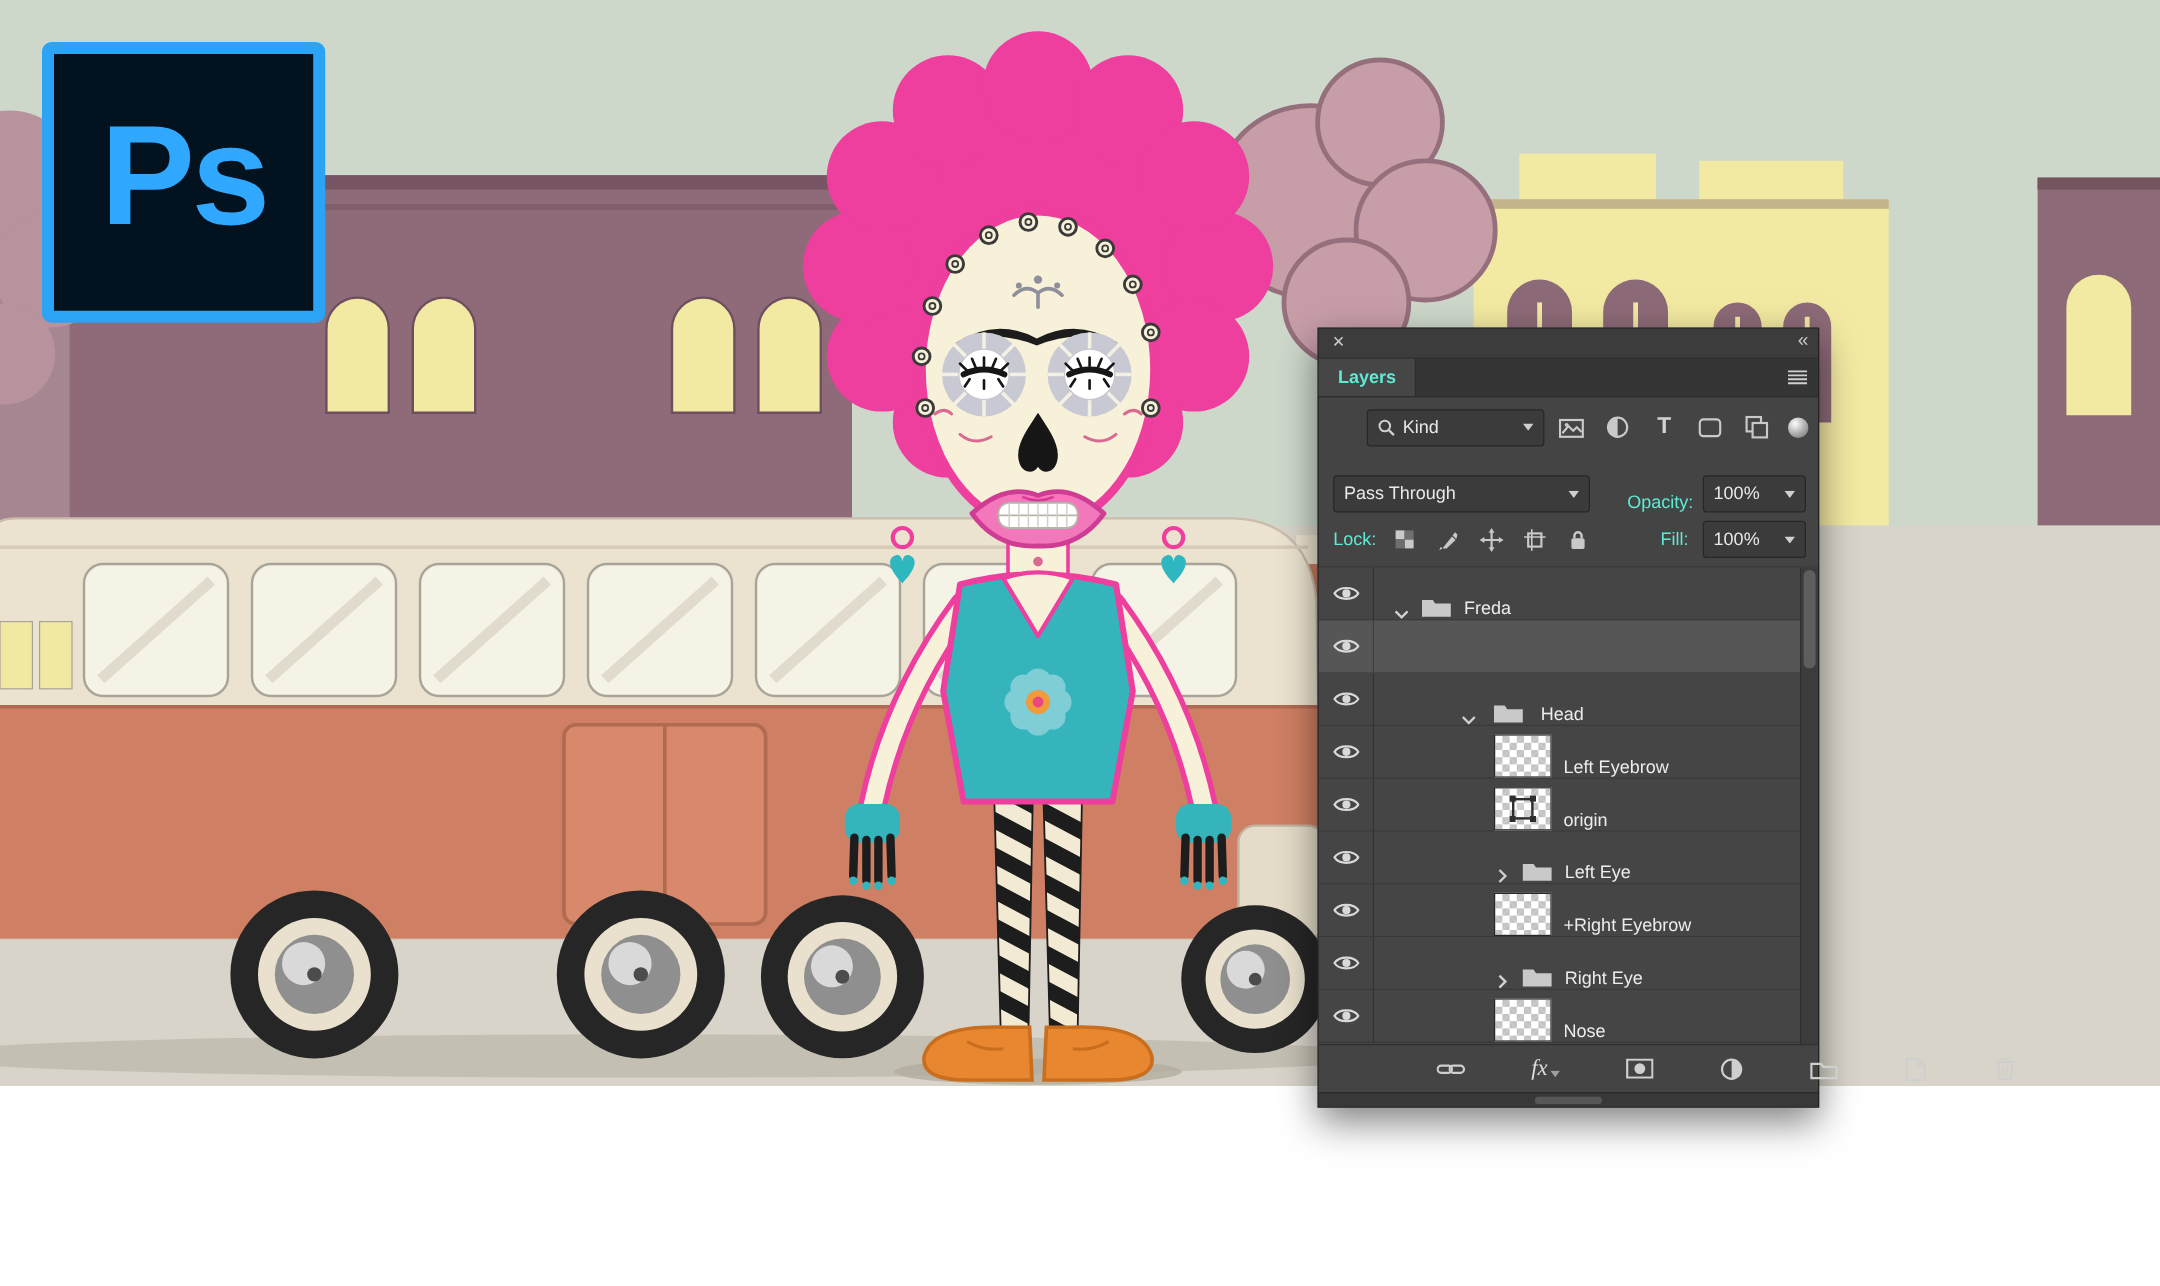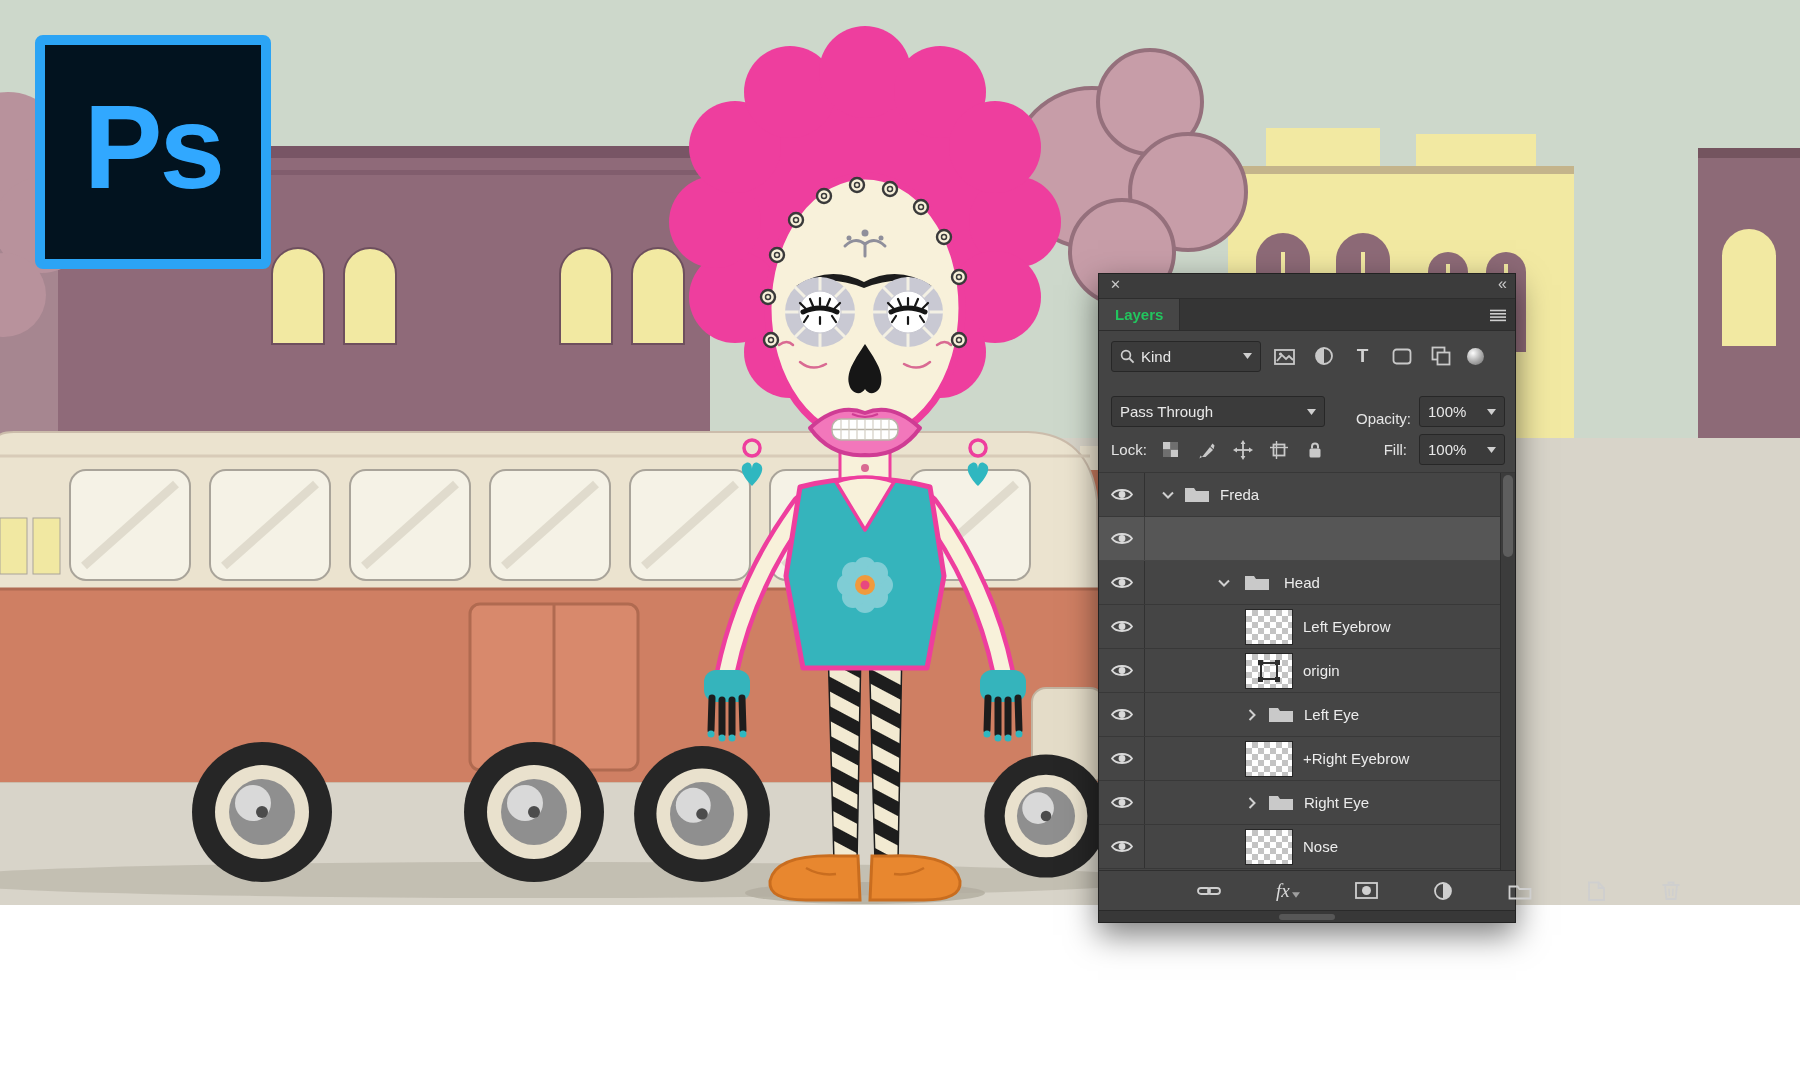--- a/index.html
+++ b/index.html
@@ -18,50 +18,50 @@
   .layers-panel { position:absolute; left:1098px; top:273px; width:418px; height:650px;
                   background:#444444; border:1px solid #222; box-shadow:0 12px 30px rgba(0,0,0,.5);
                   color:#e3e3e3; font-size:15px; display:flex; flex-direction:column; }
   .panel-topbar { height:25px; flex:0 0 25px; background:#3c3c3c; border-bottom:1px solid #2d2d2d; position:relative; }
   .close-x { position:absolute; left:11px; top:3px; font-size:13px; color:#c9c9c9; cursor:default; }
   .collapse { position:absolute; right:10px; top:1px; font-size:16px; color:#c9c9c9; letter-spacing:-2px; }
 
   .tabbar { height:32px; flex:0 0 32px; background:#353535; border-bottom:1px solid #2d2d2d;
             display:flex; align-items:stretch; position:relative; }
   .tab { background:#464646; padding:0 16px; display:flex; align-items:center;
-         font-weight:700; color:#22c55e; border-right:1px solid #2d2d2d; font-size:15px; }
+         font-weight:700; color:#5eead4; border-right:1px solid #2d2d2d; font-size:15px; }
   .panel-menu { position:absolute; right:9px; top:9px; }
 
   .filter-row { height:50px; flex:0 0 50px; display:flex; align-items:center; padding:0 8px 0 12px; gap:8px; }
   .select { background:#3b3b3b; border:1px solid #272727; border-radius:3px; height:31px;
             display:flex; align-items:center; justify-content:space-between; padding:0 8px; color:#e8e8e8; }
-  .kind-select { width:150px; gap:6px; justify-content:flex-start; }
+  .kind-select { width:150px; gap:6px; justify-content:flex-start;margin-left:28px; }
   .kind-select .spacer { flex:1; }
   .ficon { width:31px; height:31px; background:none; border:none; display:flex; align-items:center; justify-content:center; }
   .type-glyph { font-size:19px; font-weight:700; color:#d2d2d2; }
   .filter-toggle { width:17px; height:17px; border-radius:50%; margin-left:3px; flex:0 0 17px;
                    background:radial-gradient(circle at 35% 30%, #fdfdfd, #a8a8a8 55%, #6c6c6c 100%); }
 
   .blend-row { height:46px; flex:0 0 46px; display:flex; align-items:flex-end; padding:0 10px 0 12px; gap:8px; }
   .blend-select { width:214px; }
-  .lbl { color:#e5e5e5; }
+  .lbl { color:#5eead4; }
   .val-select { width:86px; margin-left:auto; }
   .lock-row { height:46px; flex:0 0 46px; display:flex; align-items:center; padding:0 10px 0 12px; gap:12px;
               border-bottom:1px solid #373737; }
   .lockbtn { background:none; border:none; width:24px; height:24px; display:flex; align-items:center; justify-content:center; }
   .fill-lbl { margin-left:auto; }
   .lock-row .val-select { margin-left:0; }
 
   .layer-list { flex:1 1 auto; position:relative; overflow:hidden; background:#454545; }
   .lrow { height:44px; display:flex; align-items:stretch; border-bottom:1px solid rgba(0,0,0,.18);
           background:#454545; position:relative; }
   .lrow.selected { background:#565656; }
   .eye-cell { flex:0 0 46px; width:46px; border-right:1px solid rgba(0,0,0,.28);
               display:flex; align-items:center; justify-content:center; }
-  .row-content { flex:1; display:flex; align-items:center; gap:10px; padding-right:18px; }
+  .row-content { flex:1; display:flex; align-items:flex-end; gap:10px; padding-right:18px; }
   .ind0 .row-content { padding-left:16px; }
   .ind1 .row-content { padding-left:44px; }
   .ind2 .row-content { padding-left:72px;gap:14px; }
   .ind3 .row-content { padding-left:100px; }
   .chev { width:13px; display:flex; align-items:center; justify-content:center; flex:0 0 13px; }
   .lname { color:#ececec; white-space:nowrap; }
   .thumb { width:48px; height:36px; flex:0 0 48px; border:1px solid #262626; position:relative;
            background-color:#ffffff;
            background-image:
              linear-gradient(45deg,#c3c3c3 25%,transparent 25%),

